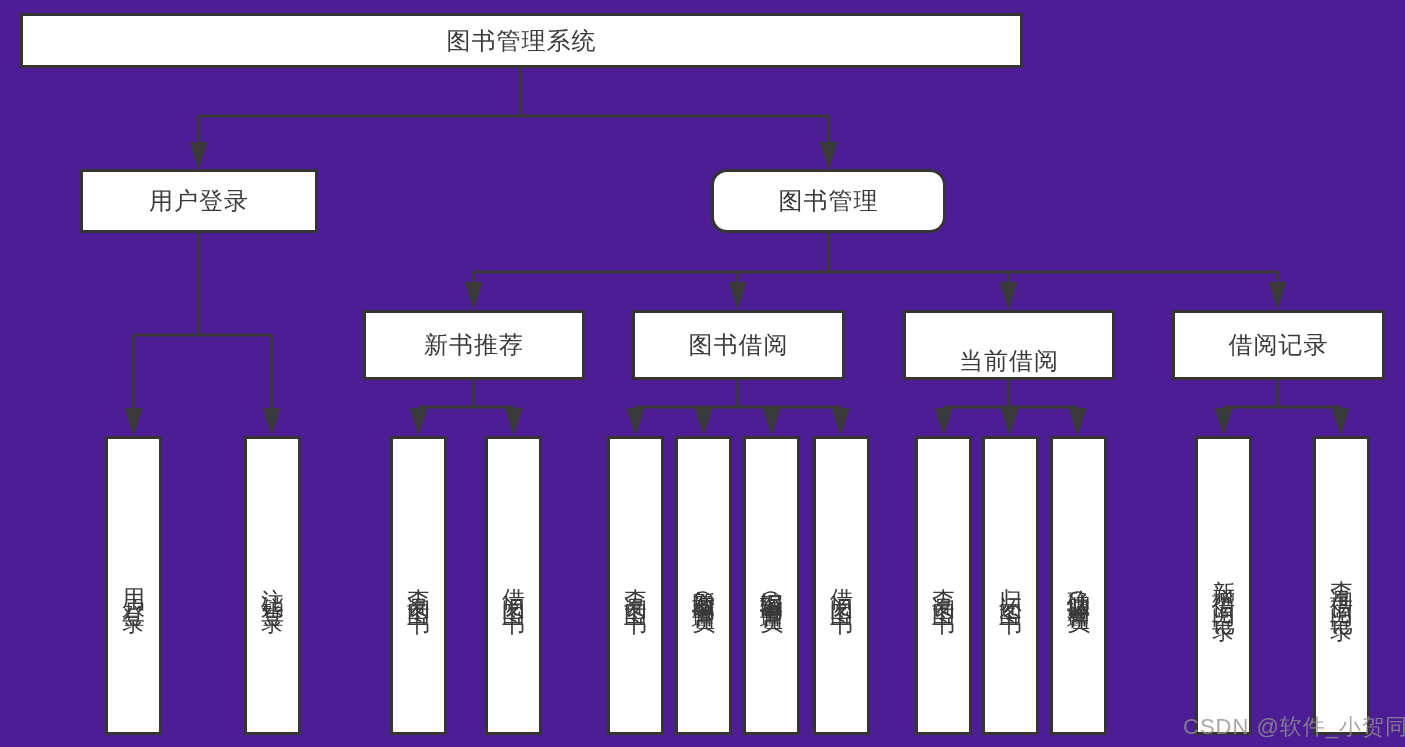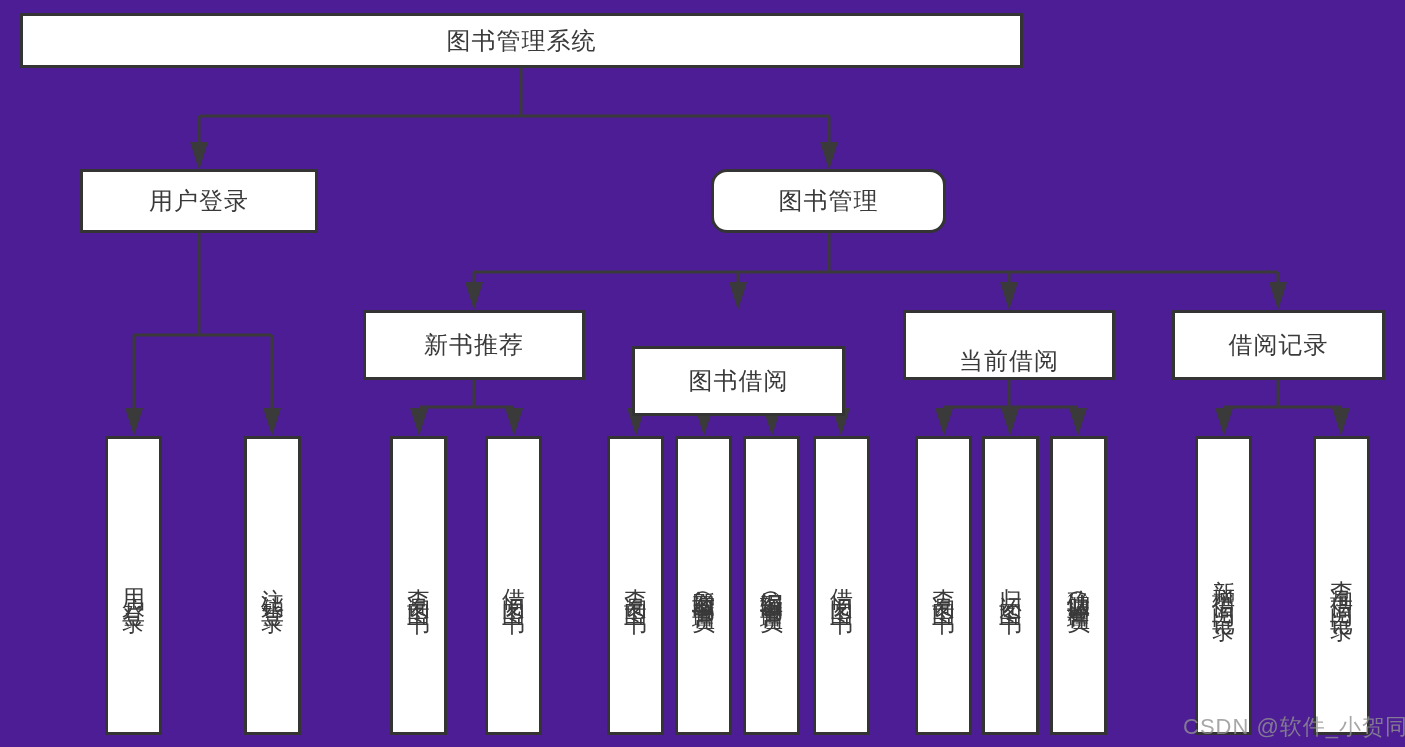--- a/index.html
+++ b/index.html
@@ -46,21 +46,21 @@
     white-space: nowrap;
   }
   
   .root   { left: 20px;   top: 13px;  width: 1003px; height: 55px; }
   
   .l2-a   { left: 80px;   top: 169px; width: 238px;  height: 64px; }
   .l2-b   { left: 711px;  top: 169px; width: 235px;  height: 64px; border-radius: 16px; }
   
   .l3     { top: 310px; height: 70px; }
   .l3-a   { left: 363px;  width: 222px; }
-  .l3-b   { left: 632px;  width: 213px; margin-top: 36px; }
+  .l3-b   { left: 632px;  width: 213px; }
   .l3-c   { left: 903px;  width: 212px; align-items: flex-end; }
   .l3-d   { left: 1172px; width: 213px; }
   
   .leaf   { top: 436px; height: 299px; width: 57px; }
   .lf-1   { left: 105px;  }
   .lf-2   { left: 244px;  }
   .lf-3   { left: 390px;  }
   .lf-4   { left: 485px;  }
   .lf-5   { left: 607px;  }
   .lf-6   { left: 675px;  }

